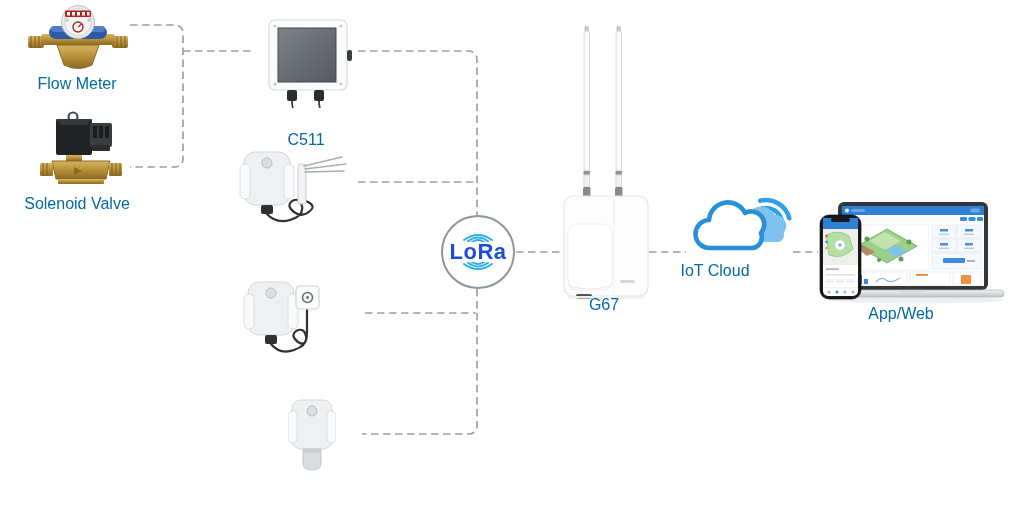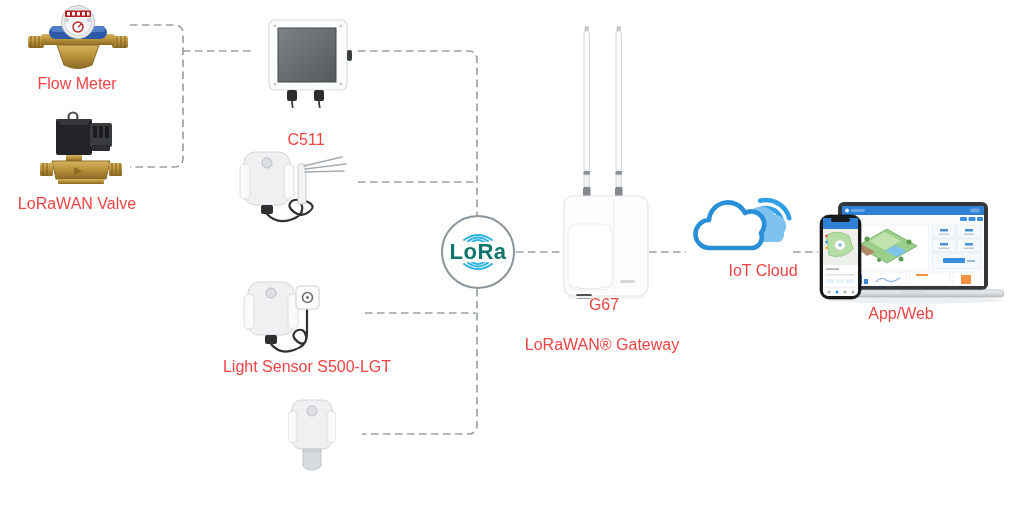--- a/index.html
+++ b/index.html
@@ -3,29 +3,29 @@
 <meta charset="utf-8">
 <style>
   html,body{margin:0;padding:0;background:#fff;}
   #canvas{
     position:relative;width:1024px;height:512px;background:#ffffff;overflow:hidden;
     font-family:"Liberation Sans", sans-serif;
   }
   .abs{position:absolute;}
   .label{
     position:absolute;transform:translateX(-50%);white-space:nowrap;
-    font-size:16px;line-height:24px;color:#ef4444;text-align:center;
+    font-size:16px;line-height:24px;color:#0369a1;text-align:center;
   }
   #lora-badge{
     position:absolute;left:441px;top:215px;width:74px;height:74px;border-radius:50%;
     background:#fff;border:2px solid #8b949b;box-sizing:border-box;
     display:flex;flex-direction:column;align-items:center;justify-content:center;
   }
   #lora-badge .lora-text{
-    font-size:22px;font-weight:bold;color:#0f766e;letter-spacing:.5px;line-height:20px;
+    font-size:22px;font-weight:bold;color:#1d4ed8;letter-spacing:.5px;line-height:20px;
   }
   .lora-arcs{display:block;}
   .lora-arcs.flip{transform:scaleY(-1);}
   svg{display:block;}
 </style>
 </head>
 <body>
 
 <div id="canvas">
 
@@ -92,21 +92,21 @@
     <rect x="28" y="47" width="16" height="6" fill="url(#brass)"></rect>
     <path d="M14 53 h58 l-4 18 h-50 Z" fill="url(#brass)" stroke="#8a6a24" stroke-width="1"></path>
     <rect x="2" y="55" width="13" height="13" rx="1.5" fill="url(#brass)"></rect>
     <rect x="71" y="55" width="13" height="13" rx="1.5" fill="url(#brass)"></rect>
     <g stroke="#7d5f20" stroke-width="1">
         <path d="M5 55 v13 M9 55 v13 M74 55 v13 M78 55 v13 M82 55 v13"></path>
       </g>
     <path d="M36 59 l8 4 l-8 4 Z" fill="#8a6a24"></path>
     <rect x="20" y="71" width="46" height="5" rx="1" fill="url(#brass)"></rect>
   </svg>
-  <div class="label" style="left:77px;top:192px">LoRaWAN Valve</div>
+  <div class="label" style="left:77px;top:192px">Solenoid Valve</div>
 
   <svg class="abs" style="left:262px;top:18px" width="92" height="90" viewBox="0 0 92 90">
     <defs>
       <linearGradient id="panel" x1="0" y1="0" x2="1" y2="1">
         <stop offset="0" stop-color="#7d8286"></stop>
           <stop offset="1" stop-color="#555a5e"></stop>
       </linearGradient>
     </defs>
     <rect x="7" y="2" width="78" height="70" rx="6" fill="#fbfcfc" stroke="#d8dbdd" stroke-width="1.2"></rect>
     <circle cx="13" cy="8" r="1.6" fill="#c8cccf"></circle>
@@ -141,21 +141,20 @@
     <rect x="10" y="2" width="46" height="53" rx="11" fill="#eef0f1" stroke="#d3d6d8" stroke-width="1"></rect>
     <rect x="6" y="14" width="10" height="35" rx="5" fill="#f9fafb" stroke="#dcdfe1" stroke-width="1"></rect>
     <rect x="50" y="14" width="10" height="35" rx="5" fill="#f9fafb" stroke="#dcdfe1" stroke-width="1"></rect>
     <circle cx="33" cy="13" r="5" fill="#dcdfe2" stroke="#b9bdc1" stroke-width="1"></circle>
     <rect x="27" y="55" width="12" height="9" rx="2" fill="#2e3032"></rect>
     <path d="M33 64 Q42 75 56 70 Q70 65 68 56 Q66 47 58 51 Q52 56 60 62 Q69 68 69 52 L69 30" fill="none" stroke="#303234" stroke-width="2.2" stroke-linecap="round"></path>
     <rect x="58" y="6" width="23" height="23" rx="4" fill="#fbfcfc" stroke="#cfd2d5" stroke-width="1.2"></rect>
     <circle cx="69.5" cy="17.5" r="5" fill="#ffffff" stroke="#6a6f73" stroke-width="1.6"></circle>
     <circle cx="69.5" cy="17.5" r="1.4" fill="#6a6f73"></circle>
   </svg>
-  <div class="label" style="left:307px;top:355px">Light Sensor S500-LGT</div>
 
   <svg class="abs" style="left:288px;top:398px" width="48" height="76" viewBox="0 0 48 76">
     <rect x="4" y="2" width="40" height="49" rx="9" fill="#eef0f1" stroke="#d3d6d8" stroke-width="1"></rect>
     <rect x="0" y="13" width="9" height="32" rx="4.5" fill="#f9fafb" stroke="#dcdfe1" stroke-width="1"></rect>
     <rect x="39" y="13" width="9" height="32" rx="4.5" fill="#f9fafb" stroke="#dcdfe1" stroke-width="1"></rect>
     <circle cx="24" cy="13" r="5" fill="#dcdfe2" stroke="#b9bdc1" stroke-width="1"></circle>
     <path d="M15 51 h18 v16 a9 5 0 0 1 -18 0 Z" fill="#d9dcdf" stroke="#c2c6c9" stroke-width="1"></path>
     <rect x="15" y="51" width="18" height="4" fill="#cbcfd3"></rect>
   </svg>
 
@@ -192,31 +191,30 @@
     </g>
     <rect x="8" y="174" width="84" height="100" rx="9" fill="#fdfdfe" stroke="#e1e4e6" stroke-width="1.2"></rect>
     <path d="M58 178 V270" stroke="#eff1f2" stroke-width="1.5" fill="none"></path>
     <rect x="12" y="202" width="44" height="66" rx="9" fill="#ffffff" stroke="#ebedef" stroke-width="1.2"></rect>
     <path d="M14 264 q20 6 40 0" stroke="#e4e7e9" stroke-width="1" fill="none"></path>
     <rect x="64" y="258" width="15" height="3" rx="1.5" fill="#d6d9dc"></rect>
     <rect x="20" y="272" width="16" height="5" rx="2" fill="#505356"></rect>
     <rect x="12" y="274" width="76" height="2.5" rx="1" fill="#eef0f1"></rect>
   </svg>
   <div class="label" style="left:604px;top:293px">G67</div>
-  <div class="label" style="left:602px;top:333px">LoRaWAN® Gateway</div>
 
   <svg class="abs" style="left:686px;top:186px" width="112" height="74" viewBox="0 0 112 74">
     <g fill="none" stroke="#2ea0e8" stroke-width="4.6" stroke-linecap="round" transform="rotate(-14 80 38)">
       <path d="M80 22 A16 16 0 0 1 96 38"></path>
       <path d="M80 14 A24 24 0 0 1 104 38"></path>
     </g>
     <path d="M58 56 a11.5 11.5 0 0 1 2 -23 a15.5 15.5 0 0 1 29 -4 a11 11 0 0 1 9 17.5 a8.5 8.5 0 0 1 -5 9.5 z" fill="#7ec3ef"></path>
     <path d="M24 62 a14 14 0 0 1 -1 -28 a19 19 0 0 1 36 -7 a13 13 0 0 1 16 20 a11 11 0 0 1 -8 15 z" fill="#ffffff" stroke="#2a8fd9" stroke-width="4.6" stroke-linejoin="round"></path>
   </svg>
-  <div class="label" style="left:763px;top:259px">IoT Cloud</div>
+  <div class="label" style="left:715px;top:259px">IoT Cloud</div>
 
   <svg class="abs" style="left:812px;top:196px" width="200" height="112" viewBox="0 0 200 112">
     <defs>
       <linearGradient id="base" x1="0" y1="0" x2="0" y2="1">
         <stop offset="0" stop-color="#f2f3f5"></stop>
           <stop offset="1" stop-color="#bdc2c7"></stop>
       </linearGradient>
     </defs>
 
     <ellipse cx="104" cy="104" rx="88" ry="3.5" fill="#edeff1"></ellipse>

